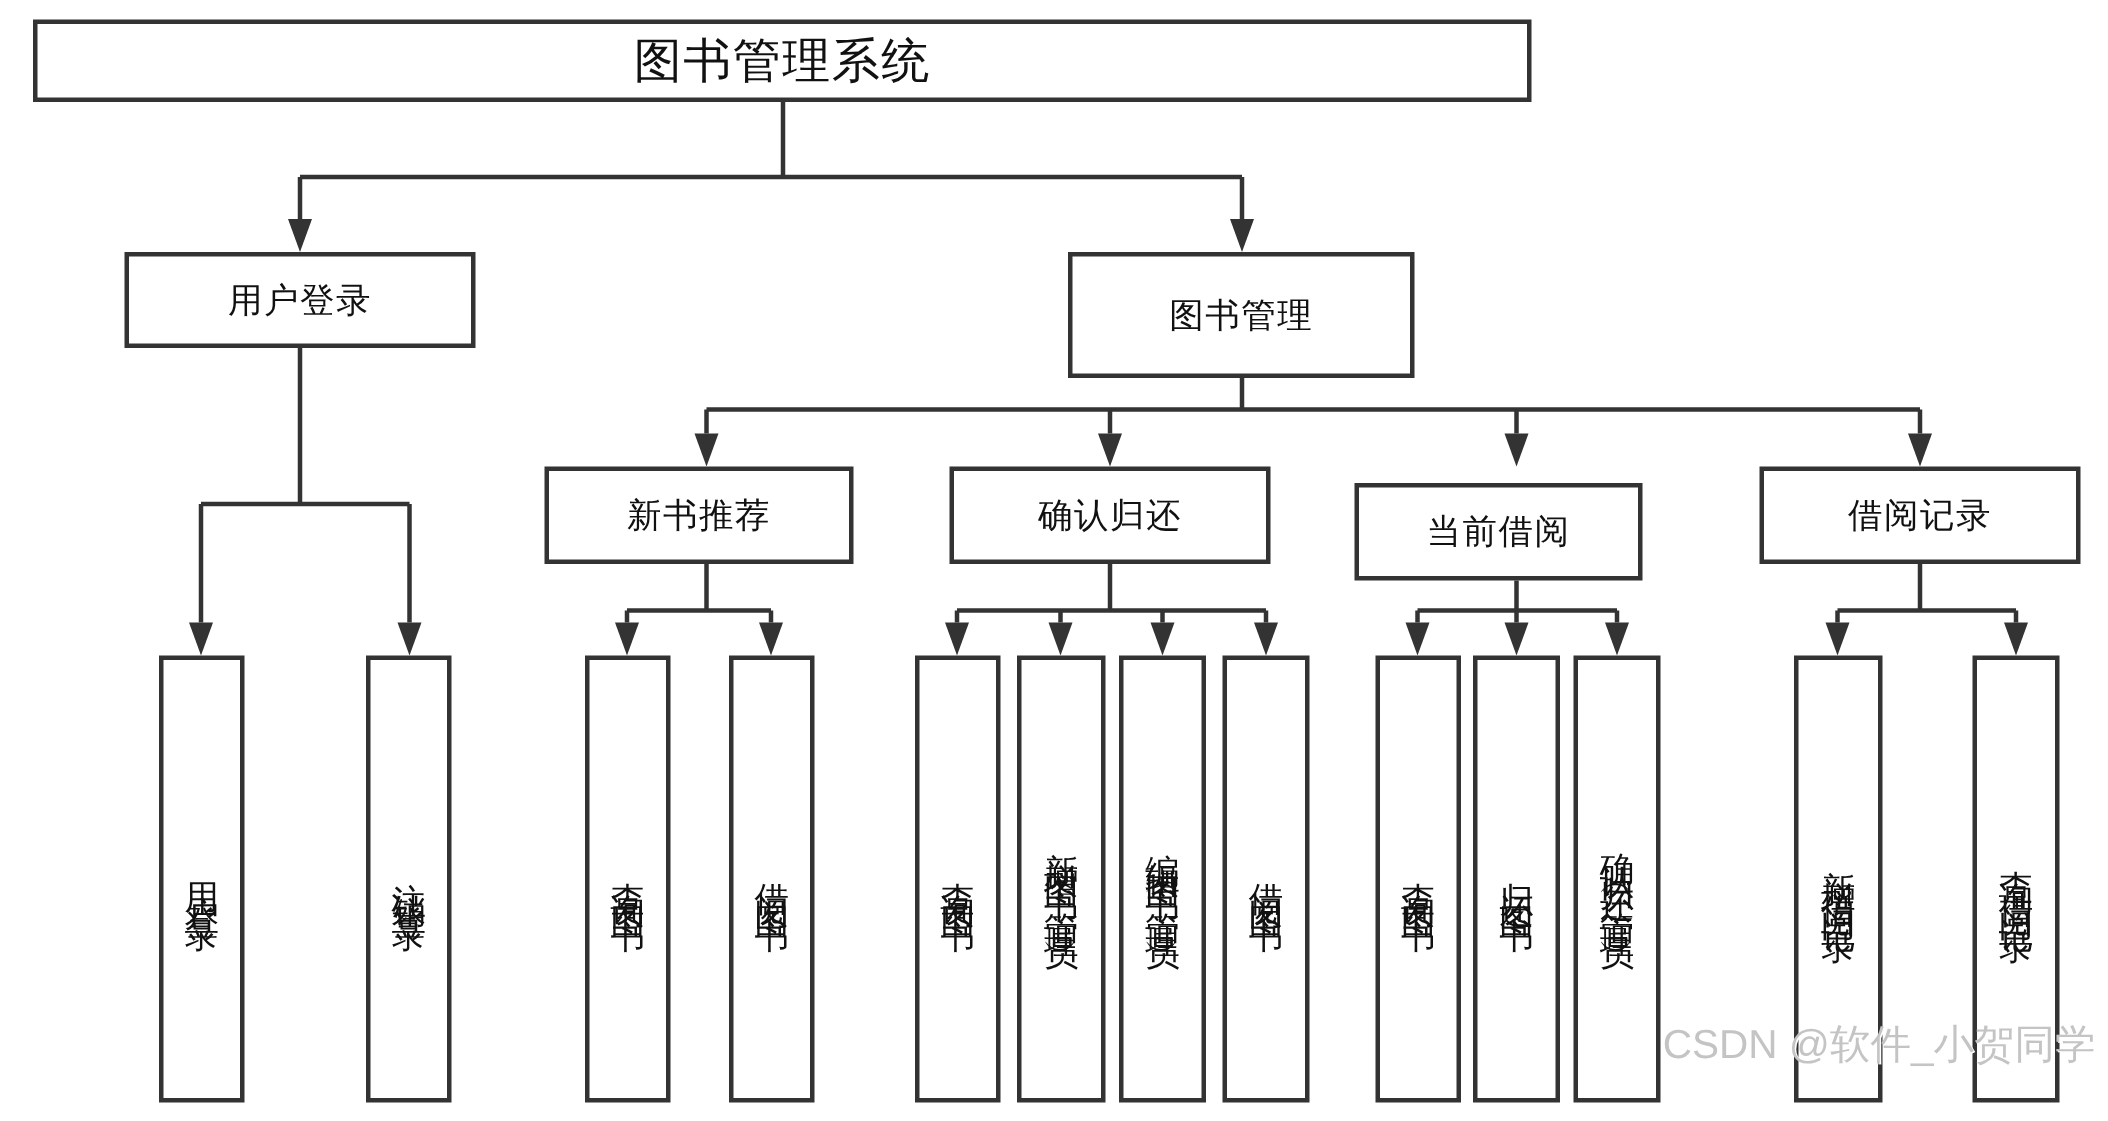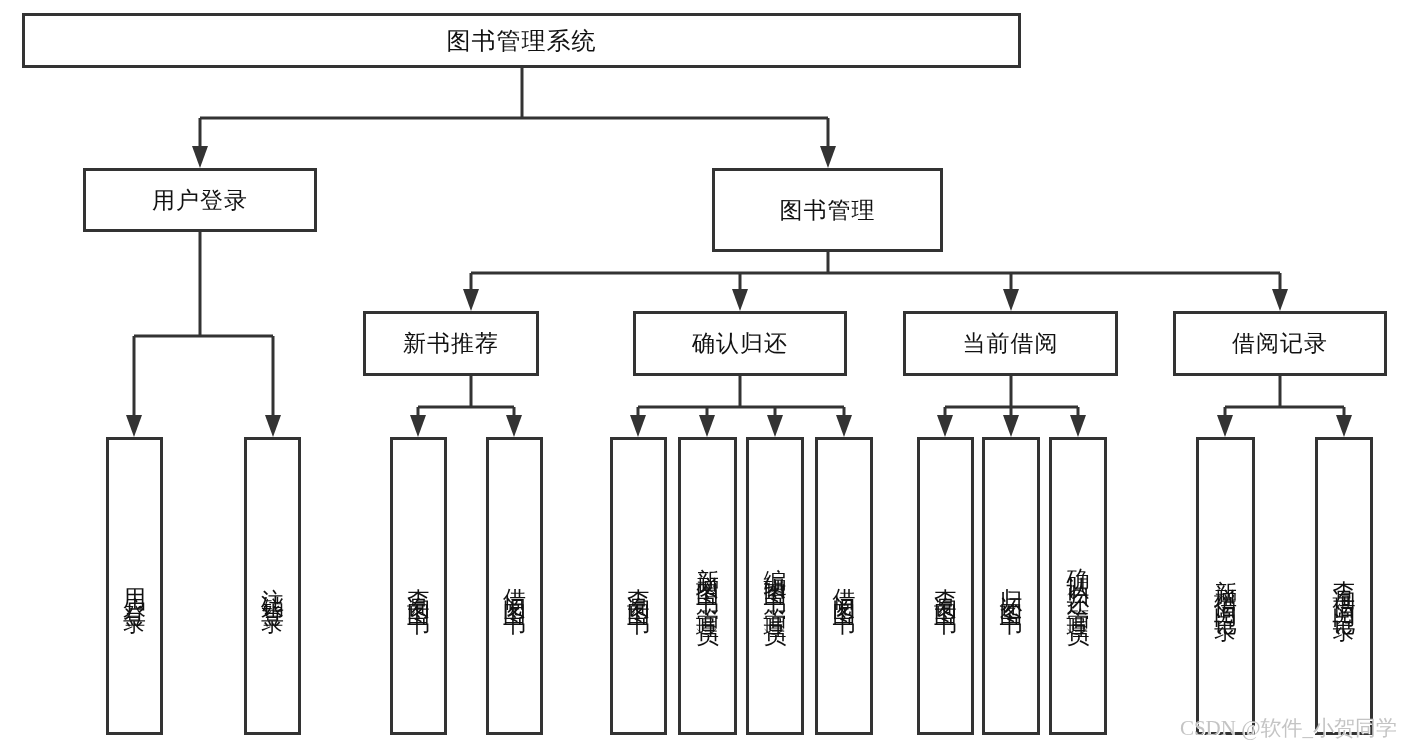--- a/index.html
+++ b/index.html
@@ -26,36 +26,35 @@
     position: absolute;
     box-sizing: border-box;
     border: 3px solid var(--line);
     background: var(--background);
     display: flex;
     align-items: center;
     justify-content: center;
     color: var(--text);
   }
   .hbox { font-size: 23px; letter-spacing: 1px; }
-  .hbox.root { font-size: 24px; }
+  .hbox.root { font-size: 32px; }
   .vbox span {
     writing-mode: vertical-rl;
     text-orientation: mixed;
     font-size: 23px;
     line-height: 1;
     letter-spacing: 8px;
   }
   .watermark {
     position: absolute;
-    top: 714px; right: 8px;
-    font-size: 21px;
+    top: 678px; right: 8px;
+    font-size: 27px;
     color: var(--watermark);
     text-shadow: 1px 1px 0 #ffffff;
     white-space: nowrap;
-    font-family: Liberation Serif, serif;
   }
 </style>
 </head>
 <body>
 
 <svg class="connectors" viewBox="0 0 1405 747" xmlns="http://www.w3.org/2000/svg">
 
   <g>
     <line x1="522" y1="68" x2="522" y2="118"></line>
     <line x1="200" y1="118" x2="828" y2="118"></line>
@@ -134,27 +133,27 @@
   <span>图书管理系统</span>
 </div>
 
 <div class="box hbox" style="left:83px;top:168px;width:234px;height:64px;">
   <span>用户登录</span>
 </div>
 <div class="box hbox" style="left:712px;top:168px;width:231px;height:84px;">
   <span>图书管理</span>
 </div>
 
-<div class="box hbox" style="left:363px;top:311px;width:176px;height:65px;">
+<div class="box hbox" style="left:363px;top:311px;width:206px;height:65px;">
   <span>新书推荐</span>
 </div>
 <div class="box hbox" style="left:633px;top:311px;width:214px;height:65px;">
   <span>确认归还</span>
 </div>
-<div class="box hbox" style="left:903px;top:311px;width:215px;height:65px;">
+<div class="box hbox" style="left:903px;top:322px;width:192px;height:65px;">
   <span>当前借阅</span>
 </div>
 <div class="box hbox" style="left:1173px;top:311px;width:214px;height:65px;">
   <span>借阅记录</span>
 </div>
 
 <div class="box vbox" style="left:106px;top:437px;width:57px;height:298px;">
   <span>用户登录</span>
 </div>
 <div class="box vbox" style="left:244px;top:437px;width:57px;height:298px;">

